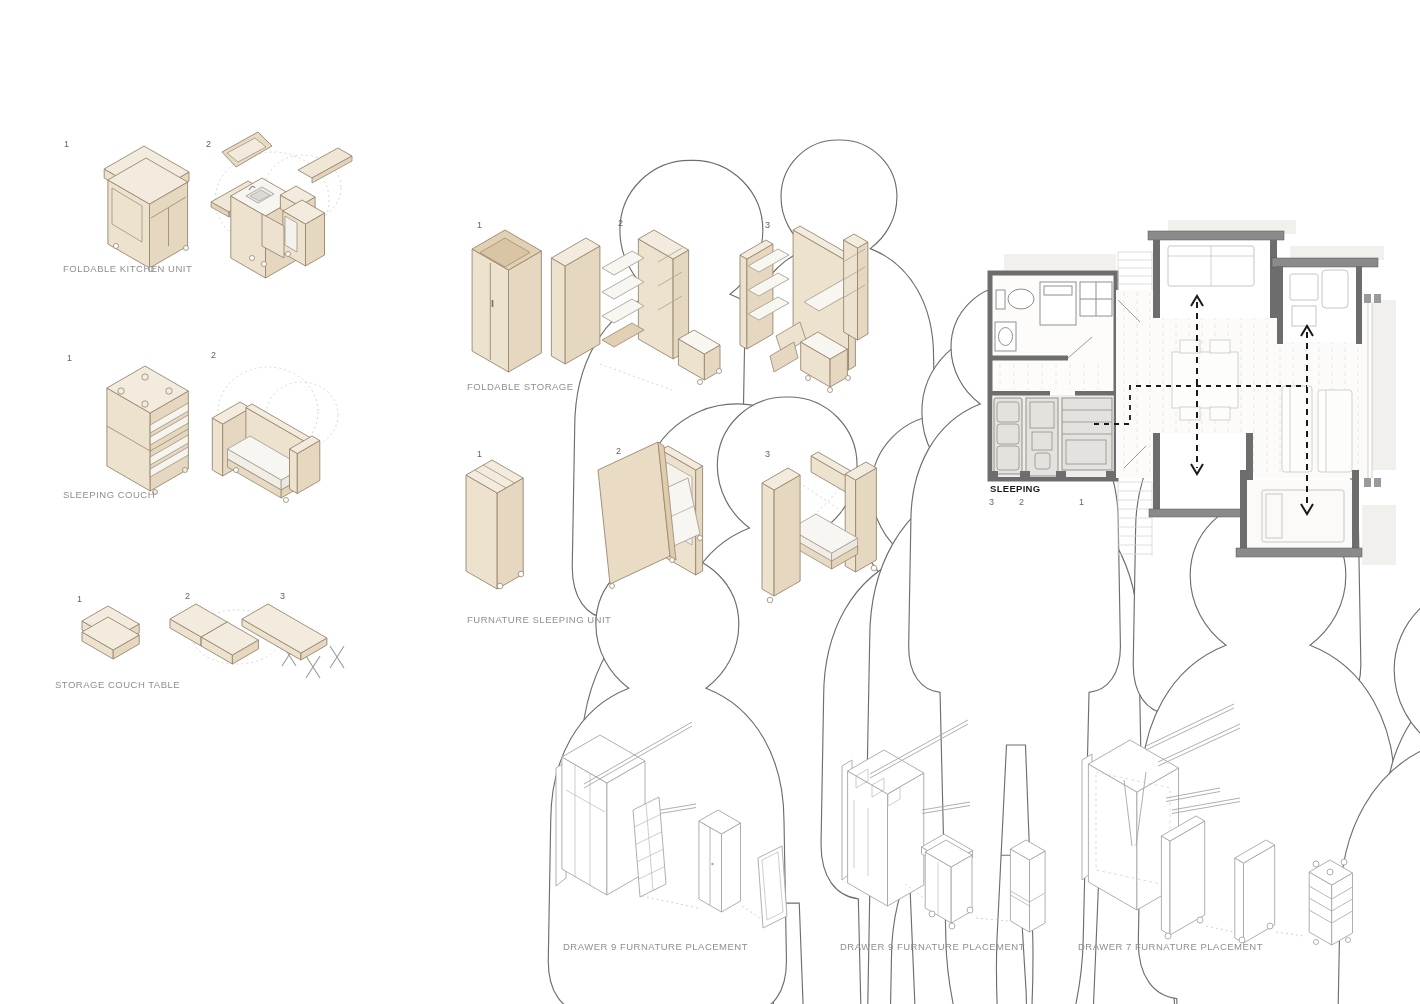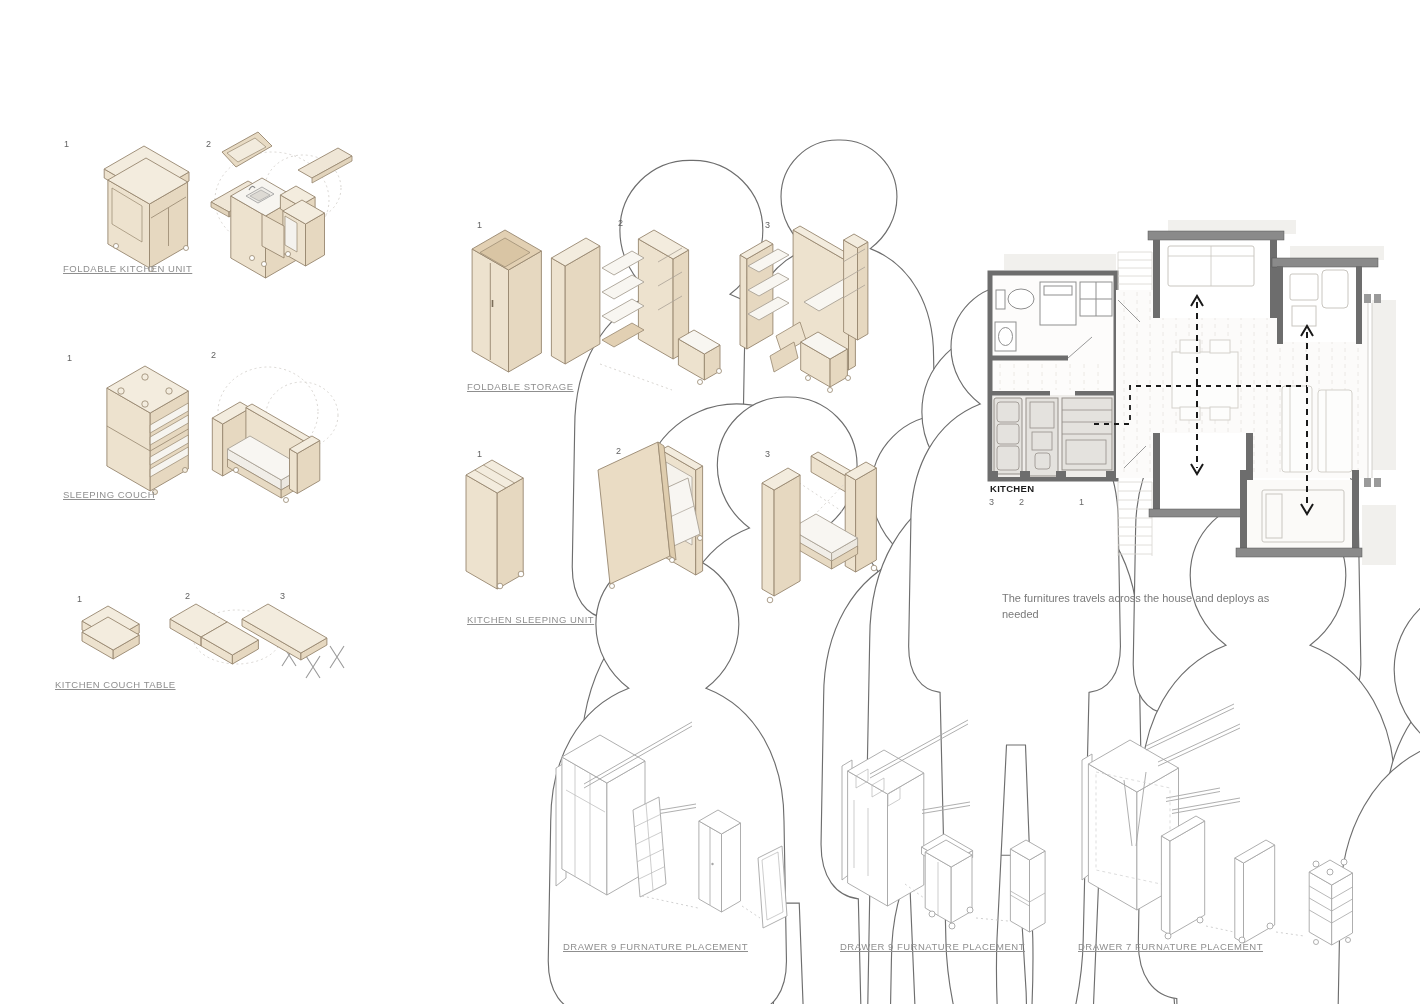--- a/index.html
+++ b/index.html
@@ -1,19 +1,19 @@
 <!DOCTYPE html>
 <html><head>
 <meta charset="utf-8">
 <style>
   html,body{margin:0;padding:0;background:#ffffff;}
   .page{position:relative;width:1420px;height:1004px;background:#ffffff;
         font-family:"Liberation Sans",sans-serif;overflow:hidden;}
   svg.art{position:absolute;left:0;top:0;}
-  .lbl{position:absolute;font-size:9.5px;letter-spacing:.5px;color:#8F8F8F;white-space:nowrap;text-decoration:underline;}
+  .lbl{position:absolute;font-size:9.5px;letter-spacing:.5px;color:#8F8F8F;white-space:nowrap;}
   .num{position:absolute;font-size:9px;color:#636363;}
   .storage-lbl{position:absolute;font-size:9.5px;font-weight:bold;color:#1B1B1B;letter-spacing:.3px;}
   .slot{position:absolute;font-size:9px;color:#6A6A6A;}
   .caption{position:absolute;font-size:11px;color:#7A7A7A;width:300px;line-height:1.45;}
   .silh{fill:#ffffff;stroke:#6E6E6E;stroke-width:1.15;}
 </style>
 </head>
 <body>
 
 <div class="page">
@@ -597,35 +597,34 @@
 <div class="num" style="left:206px;top:139px">2</div>
 <div class="lbl" style="left:63px;top:263px">FOLDABLE KITCHEN UNIT</div>
 
 <div class="num" style="left:67px;top:353px">1</div>
 <div class="num" style="left:211px;top:350px">2</div>
 <div class="lbl" style="left:63px;top:489px">SLEEPING COUCH</div>
 
 <div class="num" style="left:77px;top:594px">1</div>
 <div class="num" style="left:185px;top:591px">2</div>
 <div class="num" style="left:280px;top:591px">3</div>
-<div class="lbl" style="left:55px;top:679px">KITCHEN COUCH TABLE</div>
+<div class="lbl" style="left:55px;top:679px">STORAGE COUCH TABLE</div>
 
 <div class="num" style="left:477px;top:220px">1</div>
 <div class="num" style="left:618px;top:218px">2</div>
 <div class="num" style="left:765px;top:220px">3</div>
 <div class="lbl" style="left:467px;top:381px">FOLDABLE STORAGE</div>
 
 <div class="num" style="left:477px;top:449px">1</div>
 <div class="num" style="left:616px;top:446px">2</div>
 <div class="num" style="left:765px;top:449px">3</div>
-<div class="lbl" style="left:467px;top:614px">KITCHEN SLEEPING UNIT</div>
-
-<div class="storage-lbl" style="left:990px;top:483px">KITCHEN</div>
+<div class="lbl" style="left:467px;top:614px">FURNATURE SLEEPING UNIT</div>
+
+<div class="storage-lbl" style="left:990px;top:483px">SLEEPING</div>
 <div class="slot" style="left:989px;top:497px">3</div>
 <div class="slot" style="left:1019px;top:497px">2</div>
 <div class="slot" style="left:1079px;top:497px">1</div>
-<div class="caption" style="left:1002px;top:591px">The furnitures travels across the house and deploys as needed</div>
 
 <div class="lbl" style="left:563px;top:941px">DRAWER 9 FURNATURE PLACEMENT</div>
 <div class="lbl" style="left:840px;top:941px">DRAWER 9 FURNATURE PLACEMENT</div>
 <div class="lbl" style="left:1078px;top:941px">DRAWER 7 FURNATURE PLACEMENT</div>
 
 </div>
 
 </body></html>

